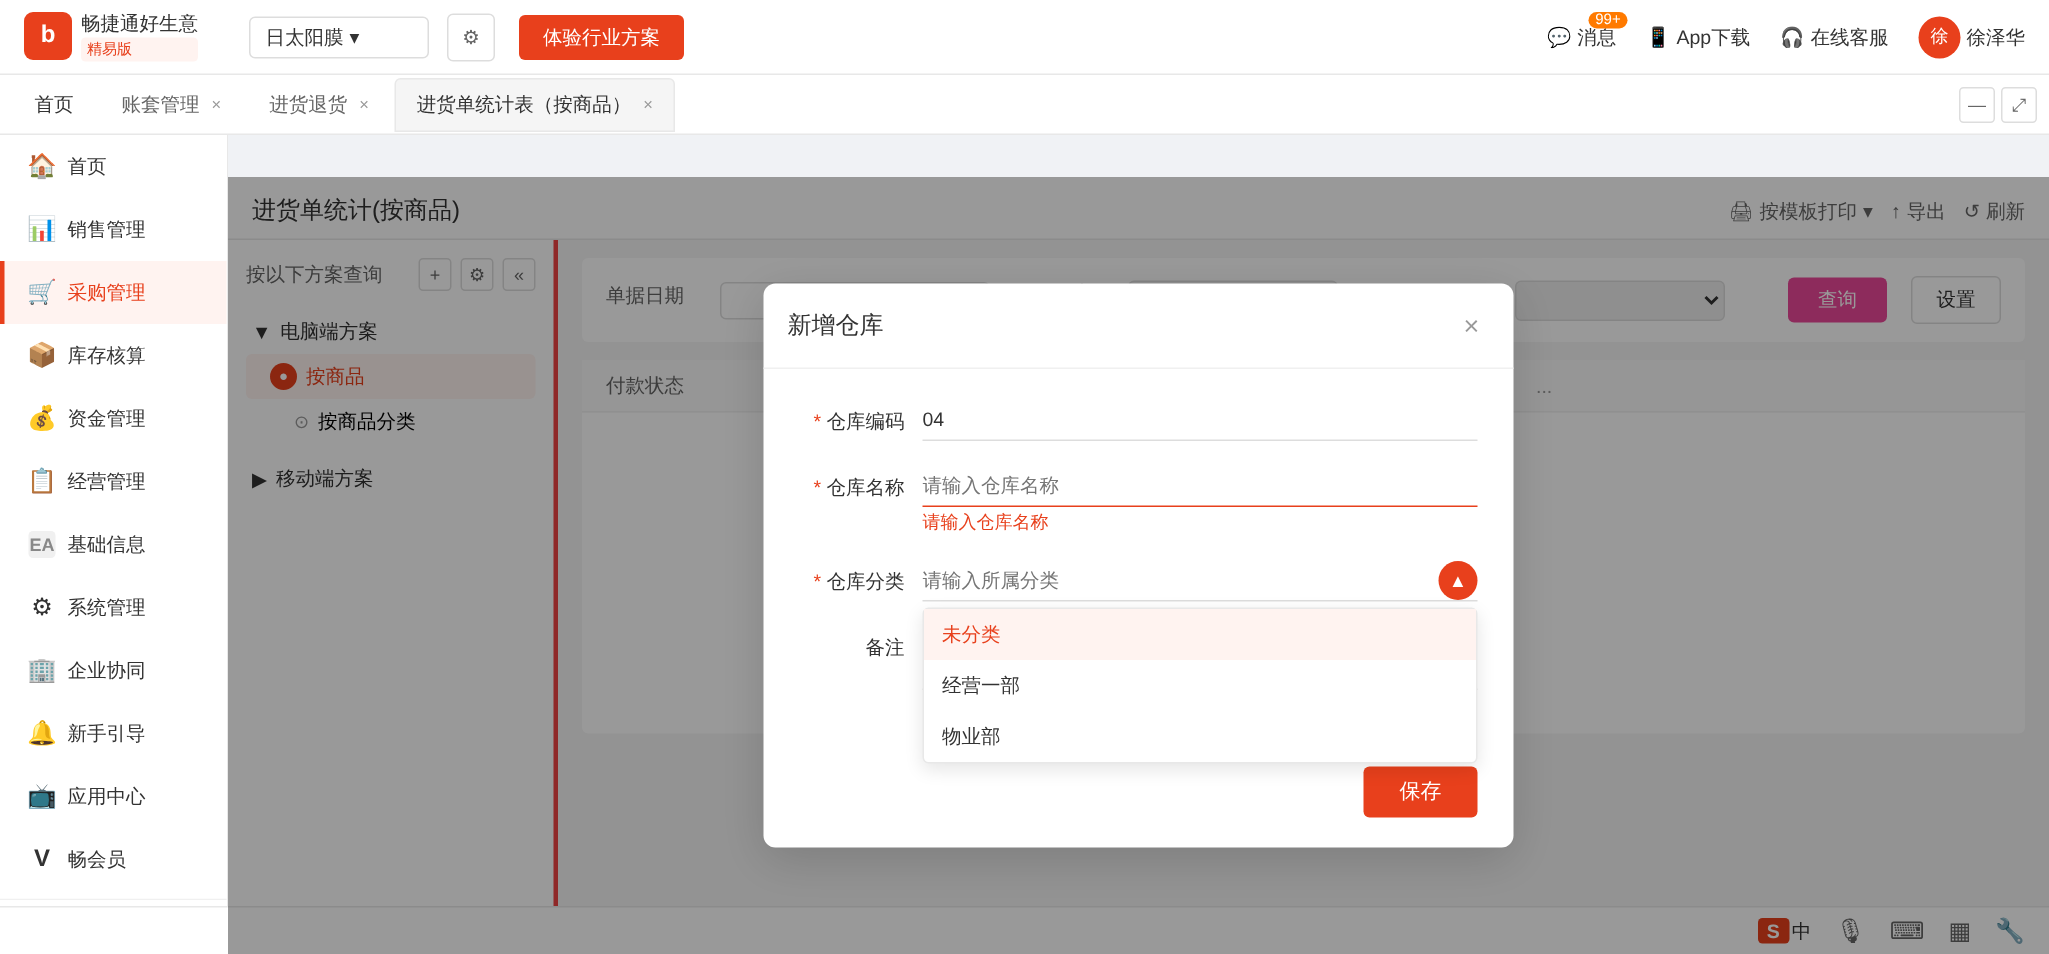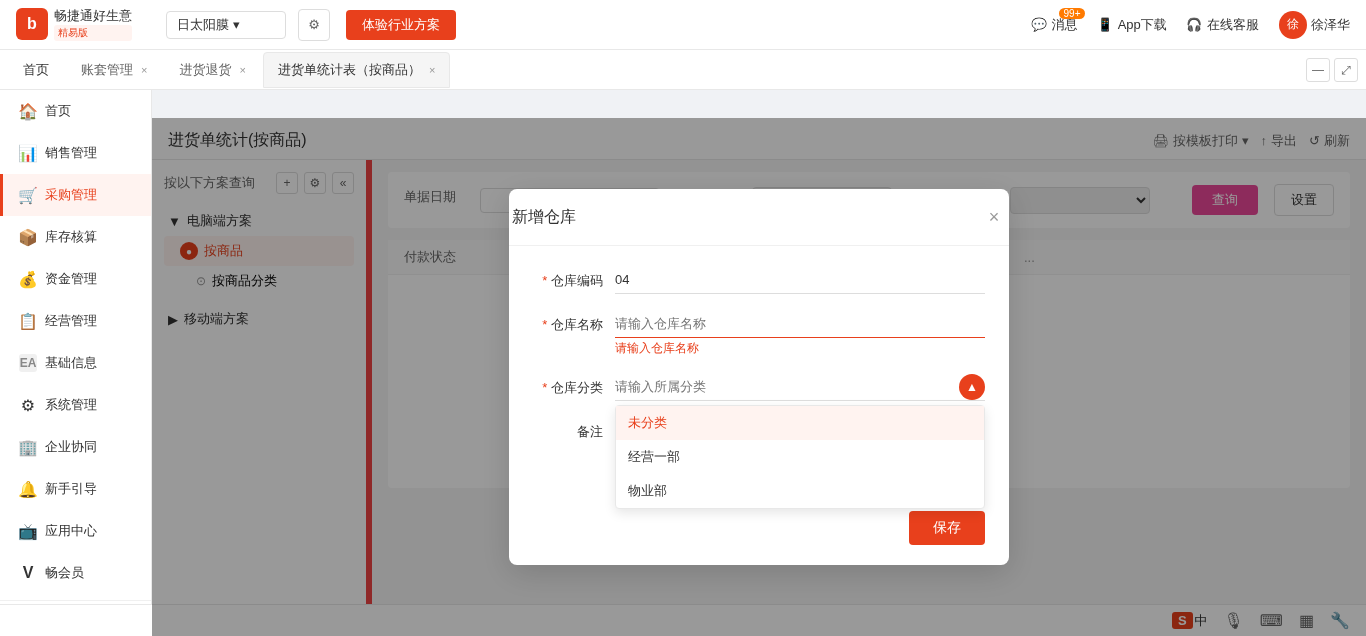--- a/index.html
+++ b/index.html
@@ -166,21 +166,21 @@
     }
     .page-content {
       display: flex;
       height: calc(100% - 50px);
     }
 
     
     .left-panel {
       width: 220px;
       background: #fff;
-      border-right: 6px solid #ef4444;
+      border-right: 3px solid #ef4444;
       padding: 12px;
       flex-shrink: 0;
     }
     .panel-header {
       display: flex; align-items: center; justify-content: space-between;
       margin-bottom: 12px;
     }
     .panel-header-title { font-size: 13px; color: #666; }
     .panel-header-actions { display: flex; gap: 6px; }
     .panel-action-icon {
@@ -278,21 +278,21 @@
     }
     .modal {
       background: #fff;
       border-radius: 8px;
       width: 500px;
       box-shadow: 0 8px 32px rgba(0,0,0,0.15);
       position: relative;
     }
     .modal-header {
       display: flex; align-items: center; justify-content: space-between;
-      padding: 16px 3px;
+      padding: 16px 16px;
       border-bottom: 1px solid #f0f0f0;
       font-size: 16px; font-weight: 500; color: #333;
     }
     .modal-close {
       cursor: pointer; color: #999; font-size: 18px;
       width: 24px; height: 24px;
       display: flex; align-items: center; justify-content: center;
     }
     .modal-body {
       padding: 20px 24px;

